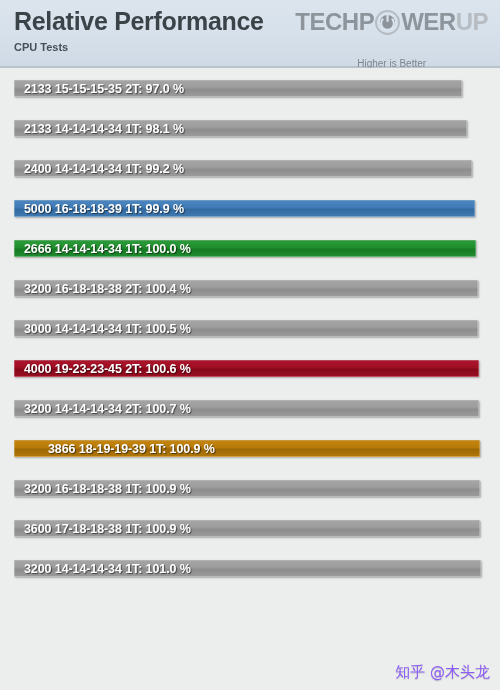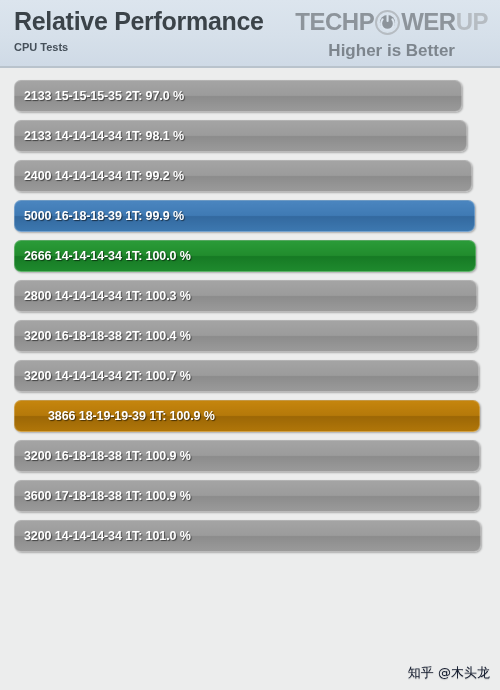--- a/index.html
+++ b/index.html
@@ -65,47 +65,47 @@
   .logo-light { color: #b6bcc2; }
   .logo-icon {
     display: inline-block;
     width: 25px;
     height: 25px;
     position: relative;
     margin: 0 1px;
     vertical-align: middle;
   }
   .tagline {
-    font-size: 17px;
-    font-weight: bold;
+    font-size: 10px;
+    font-weight: normal;
     color: #7d858d;
     line-height: 16px;
-    margin-top: 8px;
+    margin-top: 21px;
     white-space: nowrap;
   }
 
   
   .chart {
     position: relative;
     padding: 12px 0 0 0;
     background: #eceded;
   }
   .row {
     height: 30px;
     margin-bottom: 10px;
     position: relative;
   }
   .bar {
     position: absolute;
     left: 14px;
     top: 0;
-    height: 32px;
+    height: 17px;
     box-sizing: border-box;
     border: 1px solid rgba(255,255,255,0.25);
-    border-radius: 7px;
+    border-radius: 1px;
     box-shadow: 1px 1px 2px rgba(0,0,0,0.28);
     display: flex;
     align-items: center;
     overflow: hidden;
   }
   .bar-label {
     font-size: 12.5px;
     font-weight: bold;
     color: #ffffff;
     text-shadow: 1px 1px 1px rgba(0,0,0,0.55);
@@ -119,22 +119,22 @@
   .c-blue   { background: linear-gradient(180deg,#4a85bf 0%,#3f7ab4 48%,#33699f 52%,#3d78b0 100%); }
   .c-green  { background: linear-gradient(180deg,#2a9b38 0%,#218c2d 48%,#167a24 52%,#1f8a2e 100%); }
   .c-red    { background: linear-gradient(180deg,#ab142c 0%,#9d0f23 48%,#86081b 52%,#980e21 100%); }
   .c-gold   { background: linear-gradient(180deg,#c5850d 0%,#b5790a 48%,#9c6706 52%,#b07609 100%); }
 
   
   .watermark {
     position: absolute;
     right: 10px;
     bottom: 8px;
-    font-size: 13px;
-    color: #0f172a;
+    font-size: 15px;
+    color: #8b5cf6;
     font-family: "DejaVu Sans", sans-serif;
     text-shadow: 0 1px 1px rgba(0,0,0,0.18);
     white-space: nowrap;
     pointer-events: none;
   }
 </style>
 </head>
 <body>
 
 <div class="header">
@@ -183,30 +183,35 @@
       <div class="bar c-blue" style="width: 461px;">
         <span class="bar-label">5000 16-18-18-39 1T: 99.9 %</span>
       </div>
     </div>
     <div class="row">
       <div class="bar c-green" style="width: 462px;">
         <span class="bar-label">2666 14-14-14-34 1T: 100.0 %</span>
       </div>
     </div>
     <div class="row">
-      <div class="bar c-gray" style="width: 463px;">
-        <span class="bar-label">2800 14-14-14-34 1T: 100.3 %</span>
-      </div>
-    </div>
-    <div class="row">
       <div class="bar c-gray" style="width: 464px;">
         <span class="bar-label">3200 16-18-18-38 2T: 100.4 %</span>
       </div>
     </div>
     <div class="row">
+      <div class="bar c-gray" style="width: 464px;">
+        <span class="bar-label">3000 14-14-14-34 1T: 100.5 %</span>
+      </div>
+    </div>
+    <div class="row">
+      <div class="bar c-red" style="width: 465px;">
+        <span class="bar-label">4000 19-23-23-45 2T: 100.6 %</span>
+      </div>
+    </div>
+    <div class="row">
       <div class="bar c-gray" style="width: 465px;">
         <span class="bar-label">3200 14-14-14-34 2T: 100.7 %</span>
       </div>
     </div>
     <div class="row">
       <div class="bar c-gold" style="width: 466px; padding-left: 24px;">
         <span class="bar-label">3866 18-19-19-39 1T: 100.9 %</span>
       </div>
     </div>
     <div class="row">

